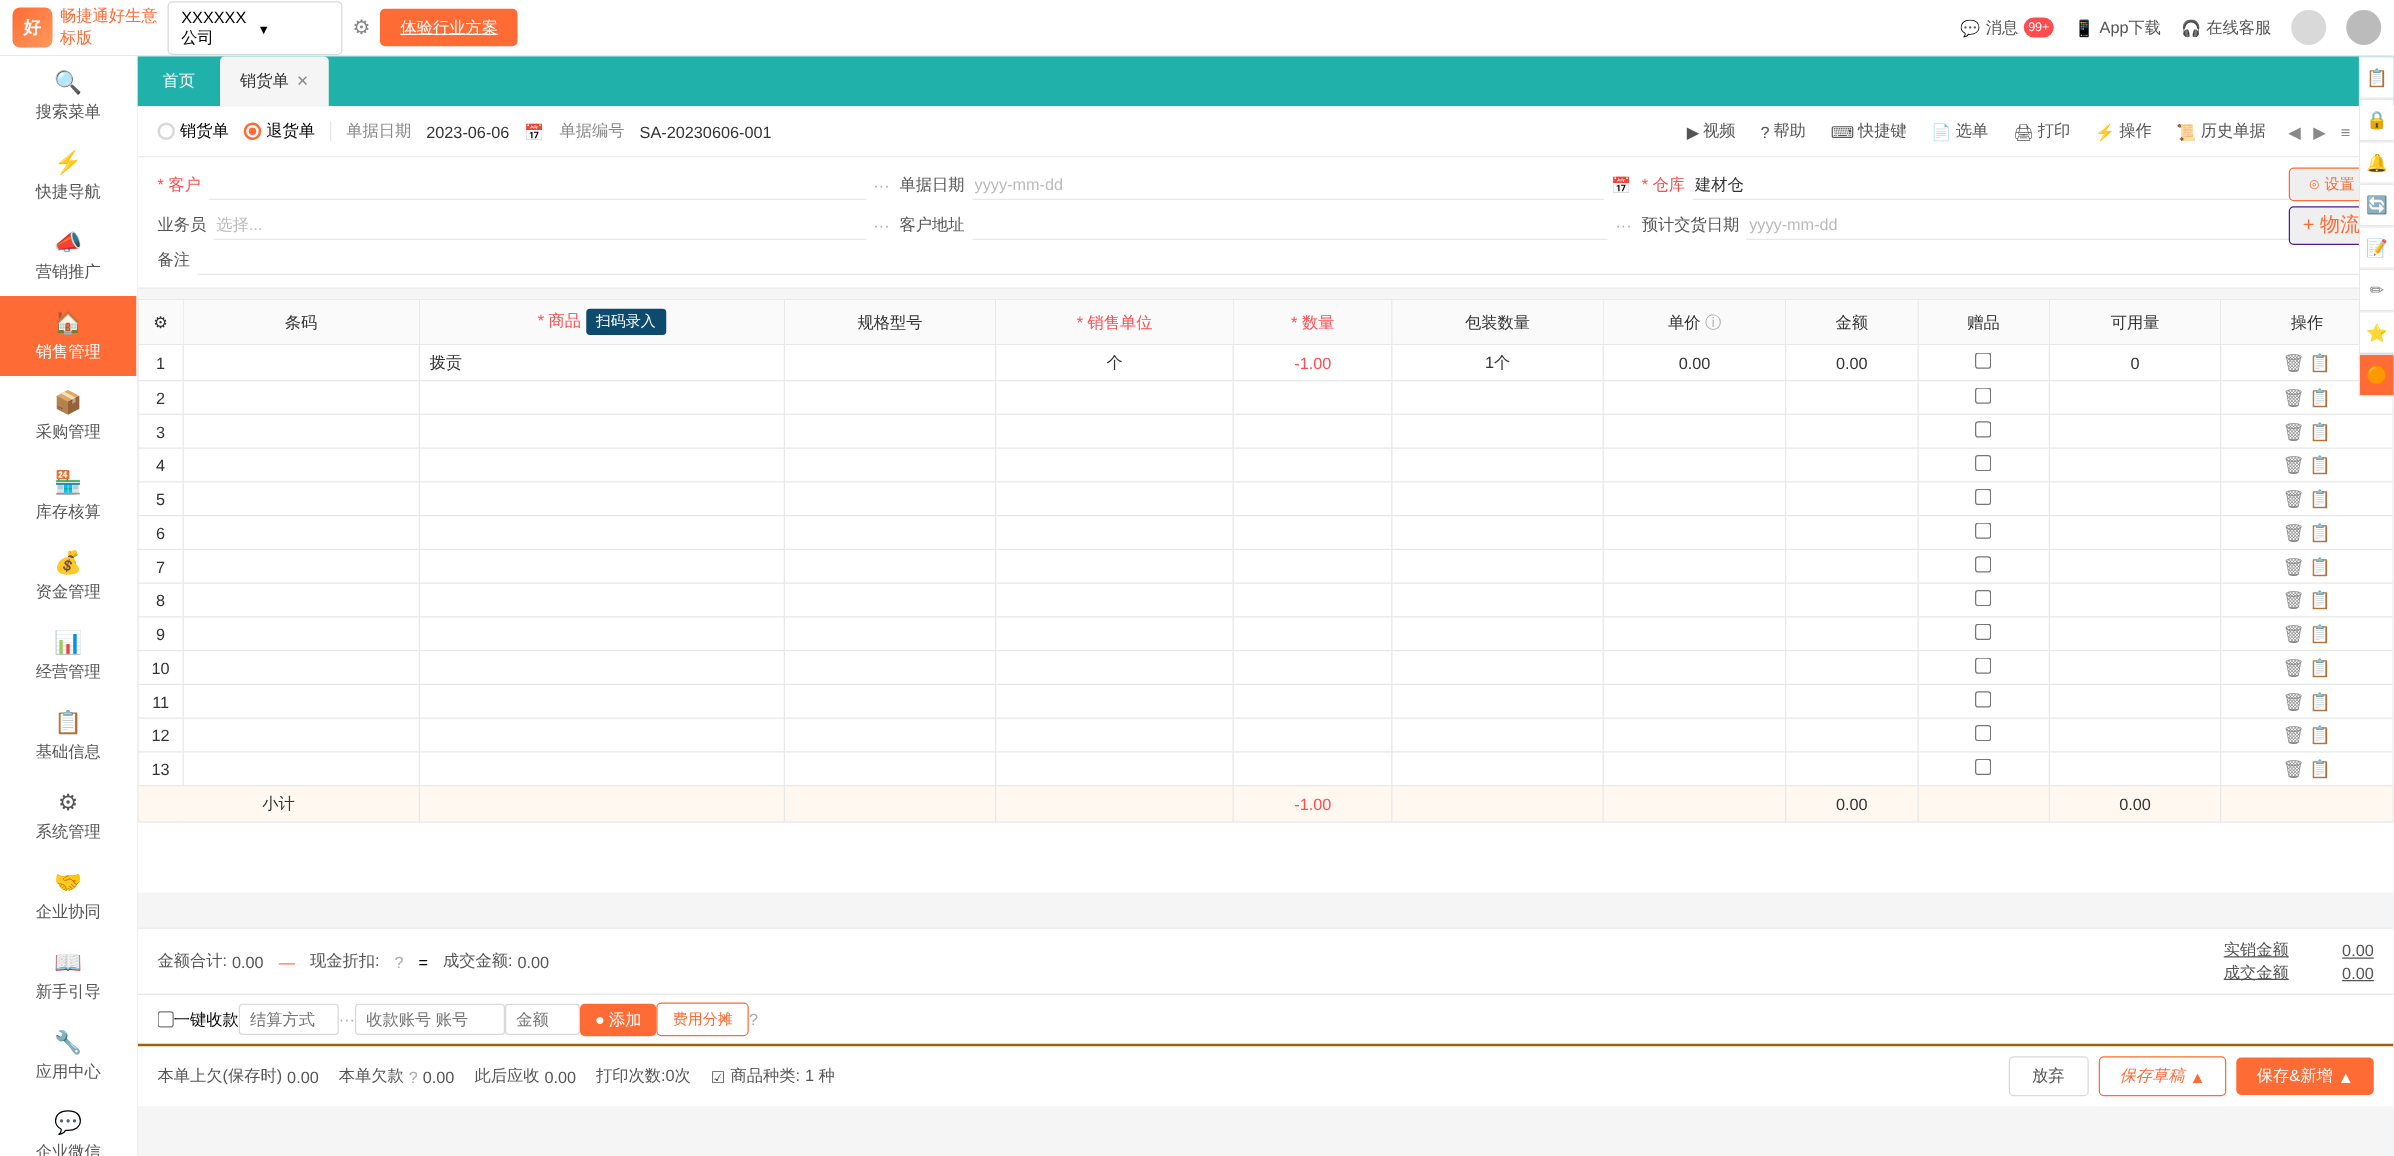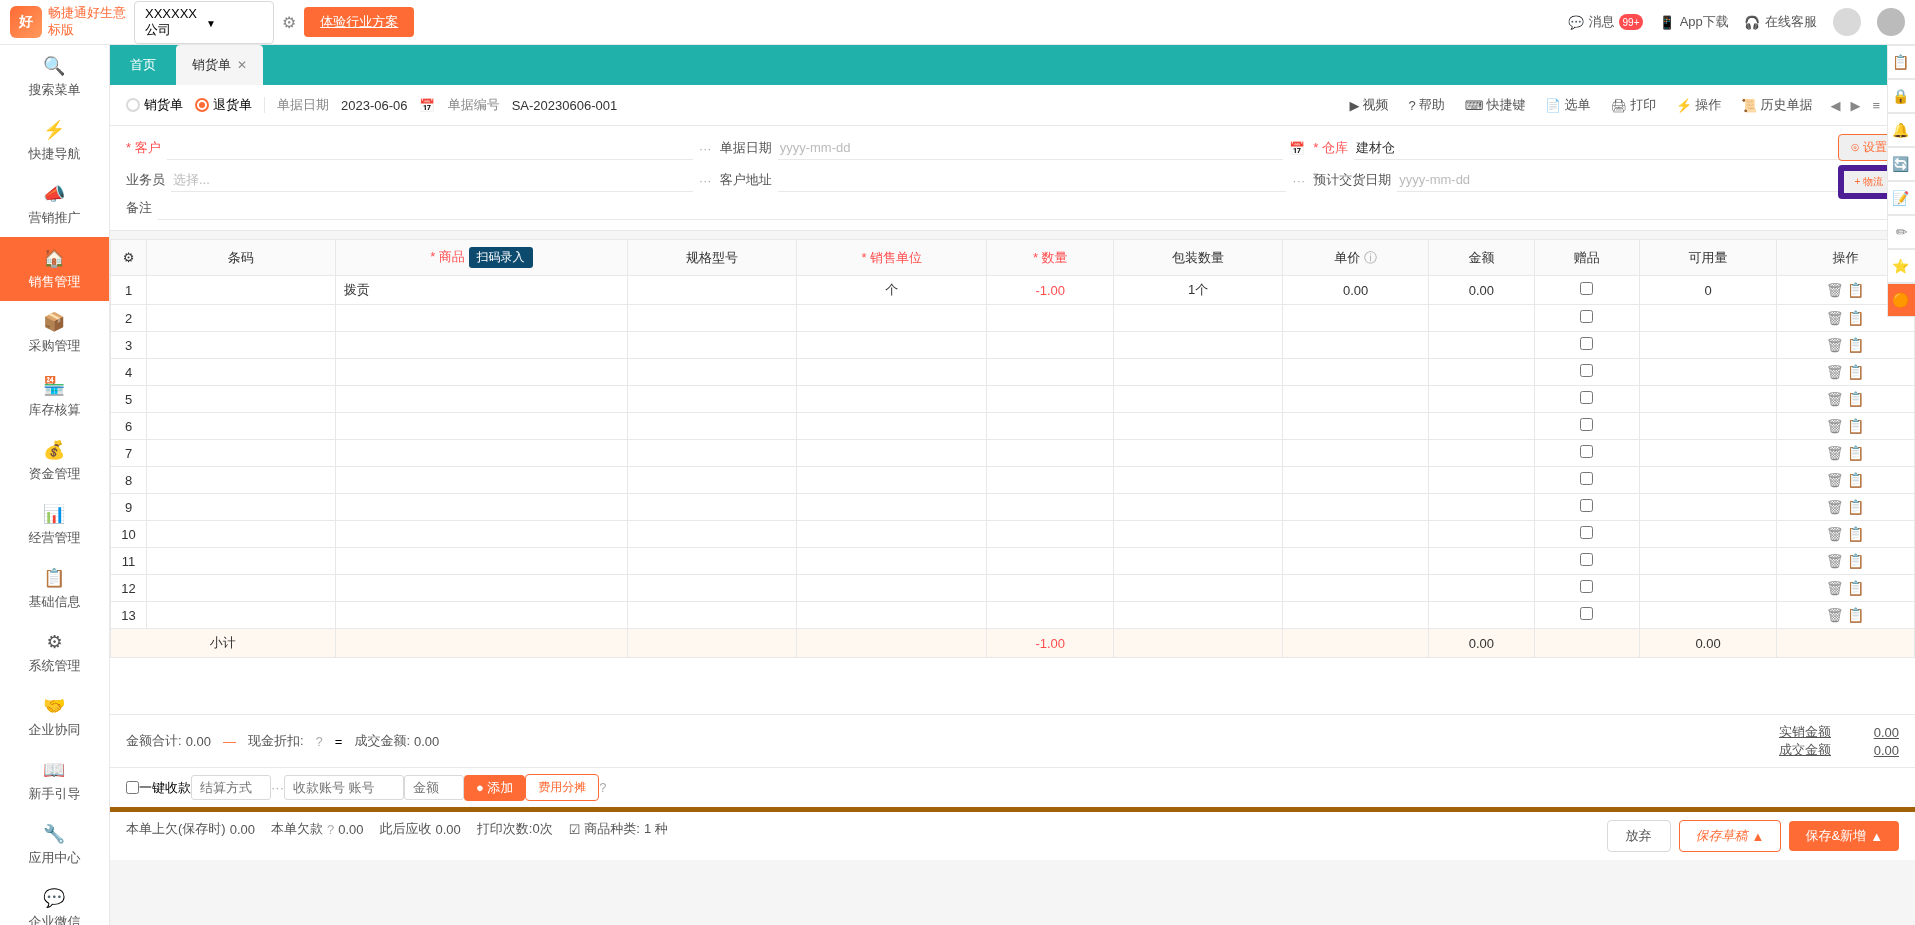--- a/index.html
+++ b/index.html
@@ -138,23 +138,23 @@
       display: flex; align-items: center; gap: 3px;
       cursor: pointer; color: #555; font-size: 12px;
       padding: 3px 6px;
     }
     .btn-settings {
       border: 1px solid #ff6b35; color: #ff6b35;
       padding: 4px 10px; border-radius: 4px; cursor: pointer;
       font-size: 12px;
     }
     .btn-logistics {
-      border: 6px solid #4c1d95; color: #ff6b35;
+      border: 1px solid #4c1d95; color: #ff6b35;
       padding: 4px 10px; border-radius: 4px; cursor: pointer;
-      font-size: 10px;
+      font-size: 16px;
     }
     .form-field { display: flex; align-items: center; gap: 6px; }
     .form-field-label { color: #ff4d4f; white-space: nowrap; }
     .form-input {
       flex: 1; border: none; border-bottom: 1px solid #e8e8e8;
       padding: 4px 2px; outline: none; color: #333; background: transparent;
       font-size: 13px;
     }
     .form-input::placeholder { color: #bbb; }
     .field-dots { color: #aaa; cursor: pointer; }
@@ -187,20 +187,21 @@
       font-size: 12px;
     }
     .subtotal-row td {
       background: #fff8f0; font-weight: 500;
     }
 
     
     .bottom-summary {
       background: #fff; border-top: 1px solid #e8e8e8;
       padding: 8px 16px;
+      margin-top: 28px;
     }
     .summary-row { display: flex; align-items: center; gap: 12px; flex-wrap: wrap; }
     .summary-item { display: flex; align-items: center; gap: 4px; color: #555; }
     .summary-value { font-weight: 500; }
     .minus-icon { color: #ff6b35; cursor: pointer; }
 
     
     .payment-row {
       background: #fff; border-top: 1px solid #e8e8e8;
       padding: 6px 16px; display: flex; align-items: center; gap: 0;
@@ -211,22 +212,22 @@
       font-size: 12px;
     }
     .expense-btn {
       border: 1px solid #ff6b35; color: #ff6b35;
       padding: 4px 12px; border-radius: 4px; cursor: pointer;
       font-size: 12px; background: #fff;
     }
 
     
     .action-bar {
-      background: #fff; border-top: 5px solid #a16207;
-      padding: 8px 16px; display: flex; align-items: flex-start; gap: 0;
+      background: #fff; border-top: 2px solid #a16207;
+      padding: 8px 16px; display: flex; align-items: center; gap: 0;
     }
     .action-bar-left { flex: 1; display: flex; align-items: center; gap: 16px; }
     .action-info { display: flex; align-items: center; gap: 4px; color: #555; }
     .action-bar-right { display: flex; align-items: center; gap: 8px; }
     .btn-discard {
       border: 1px solid #d9d9d9; background: #fff; color: #555;
       padding: 6px 18px; border-radius: 4px; cursor: pointer;
     }
     .btn-save-draft {
       border: 1px solid #ff6b35; color: #ff6b35; background: #fff;

